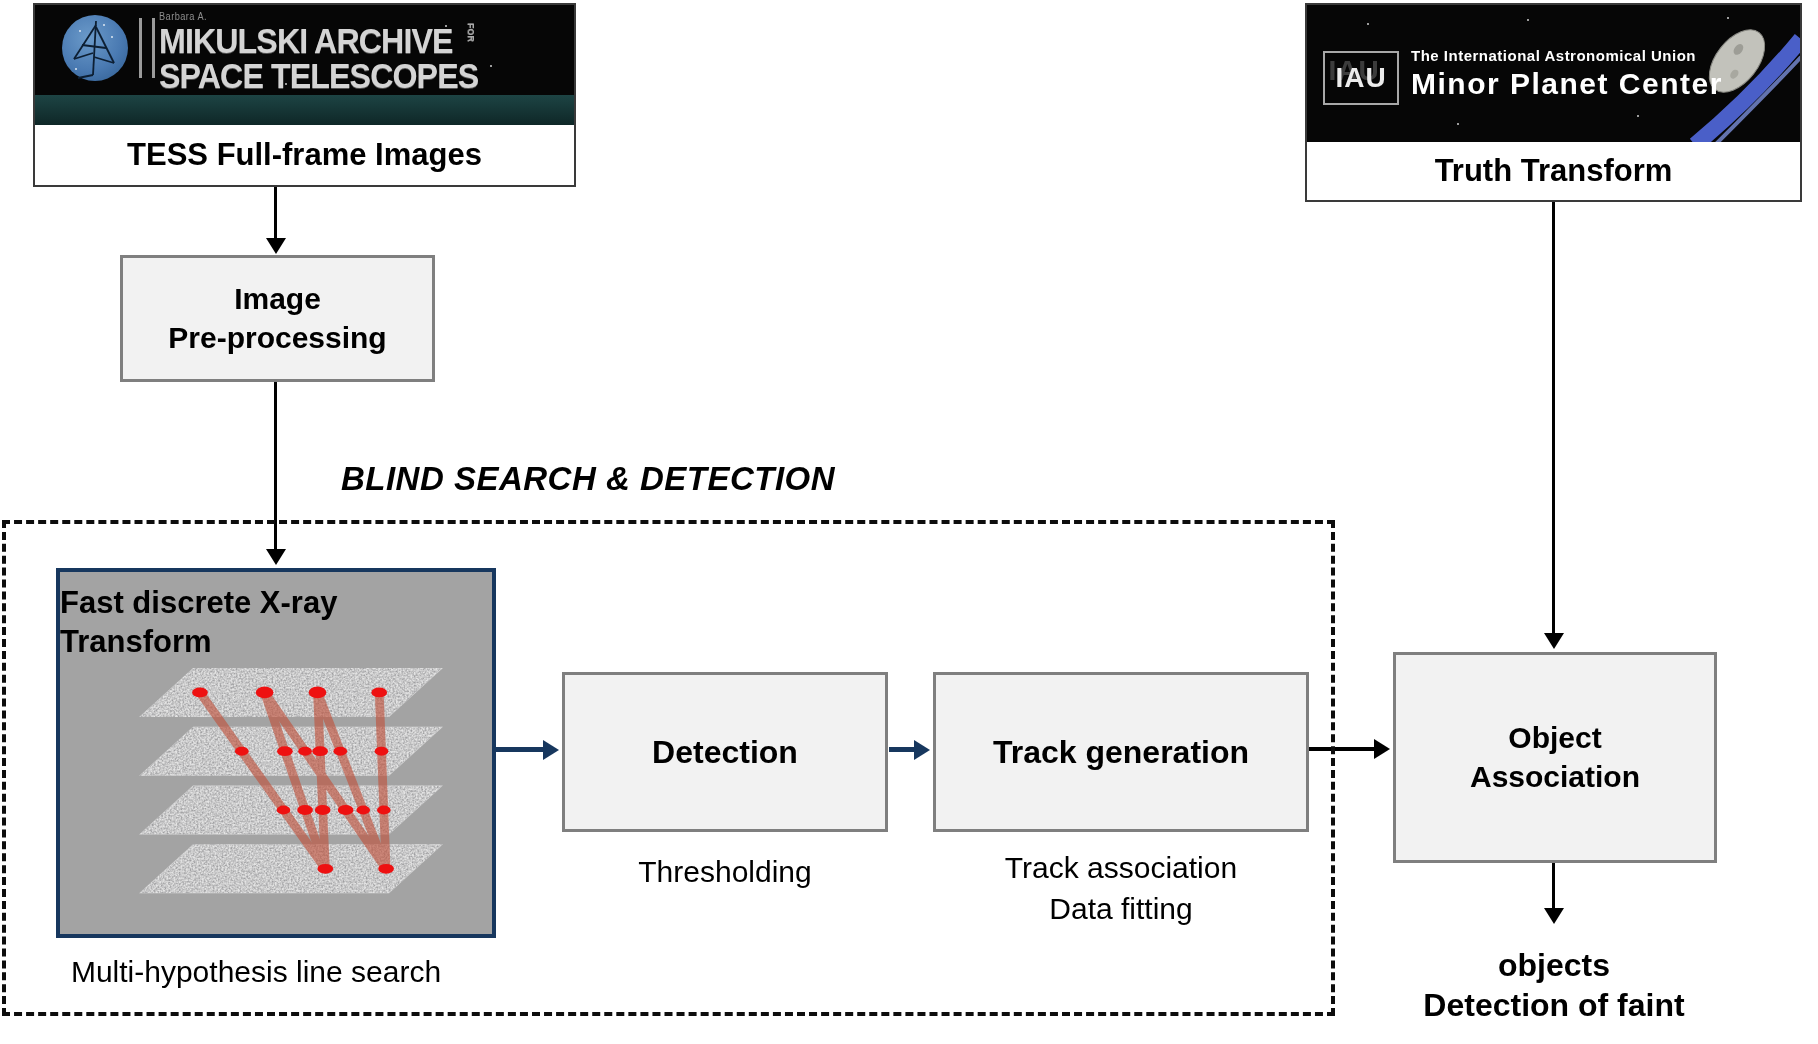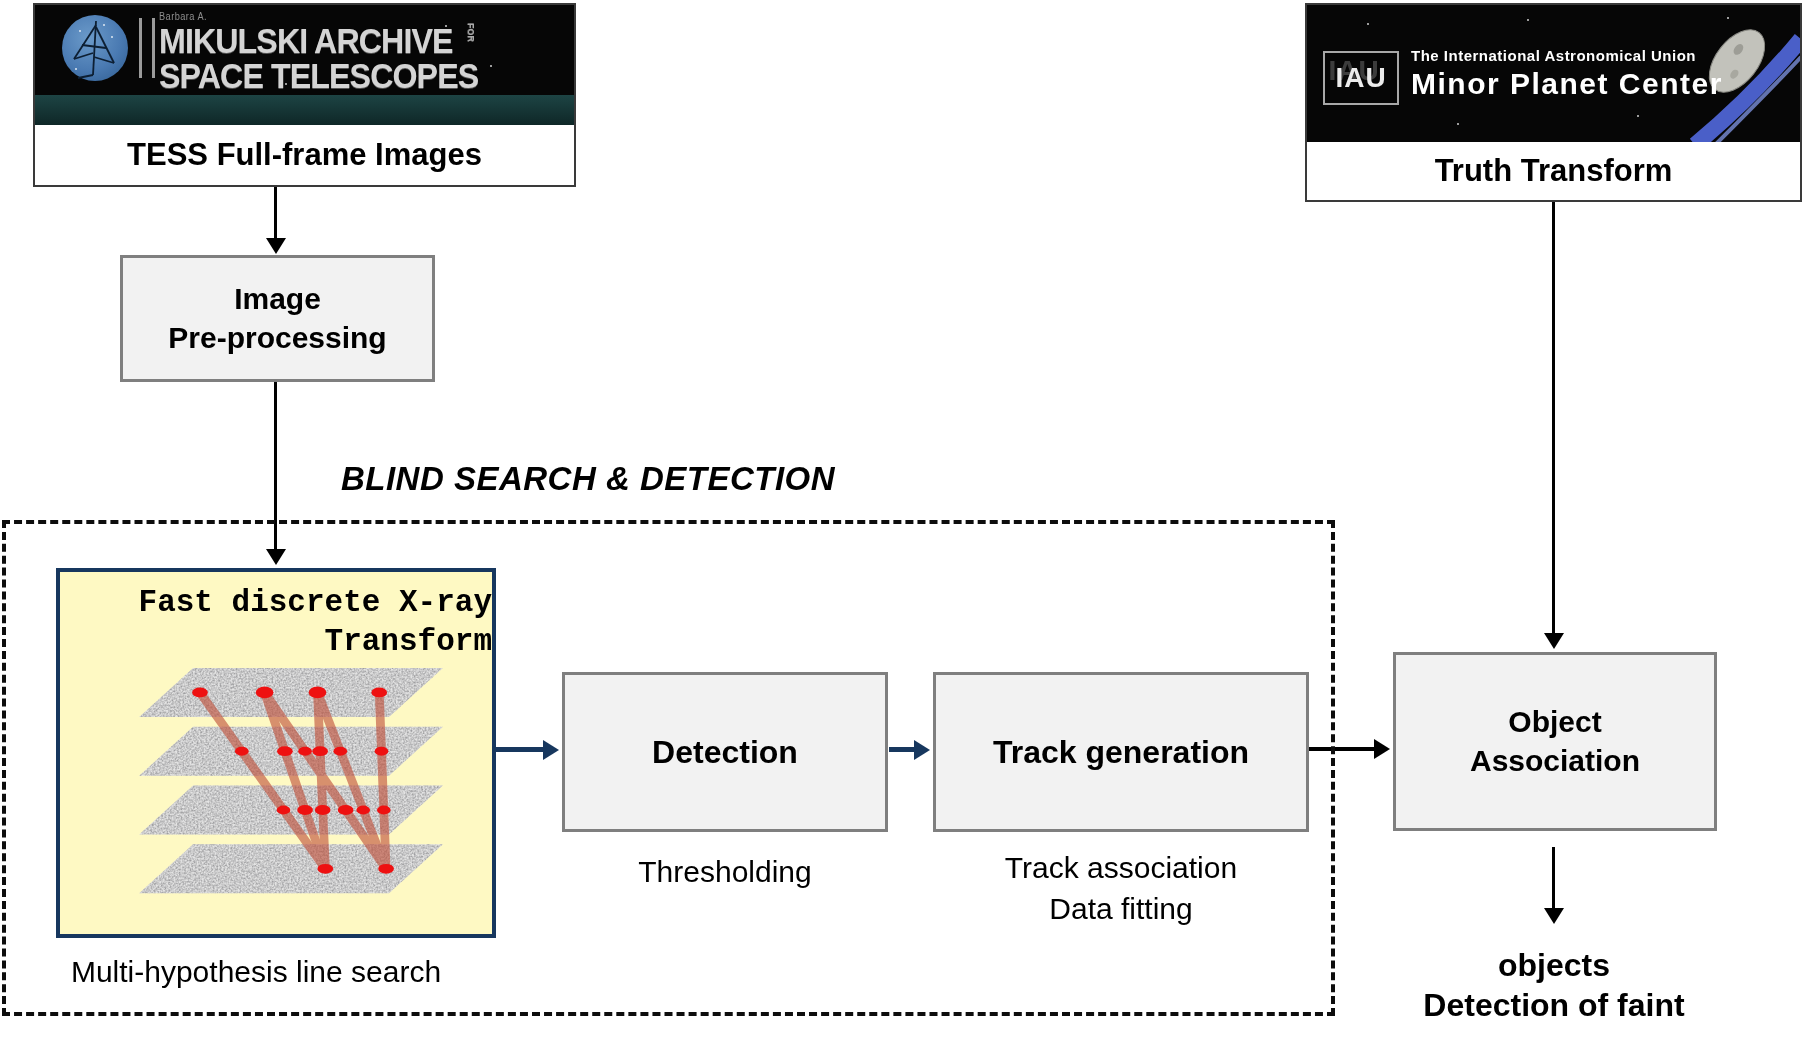--- a/index.html
+++ b/index.html
@@ -39,21 +39,21 @@
     box-sizing:border-box;display:flex;flex-direction:column;align-items:center;justify-content:center;
     text-align:center;font-weight:bold;}
   .node .l1,.node .l2{line-height:1.28;}
   .subnote{position:absolute;text-align:center;font-size:30px;line-height:1.35;}
 
   
   .group-box{position:absolute;border:4px dashed #0d0d0d;box-sizing:border-box;}
   .group-label{position:absolute;font-style:italic;font-weight:bold;font-size:33px;letter-spacing:.5px;
     text-align:center;}
 
-  .fdxt-box{position:absolute;background:#fef9c3;border:4px solid var(--navy);box-sizing:border-box;text-align:right;font-family:Liberation Mono, monospace;}
+  .fdxt-box{position:absolute;background:#a3a3a3;border:4px solid var(--navy);box-sizing:border-box;text-align:left;}
   .fdxt-title{font-size:31px;font-weight:bold;line-height:1.25;margin-top:12px;}
   .fdxt-caption{position:absolute;text-align:center;font-size:30px;}
 
   .out-label{position:absolute;text-align:center;font-weight:bold;font-size:32px;line-height:1.25;}
 
   
   .arr-v{position:absolute;width:3px;background:currentColor;color:#000;}
   .arr-v::after{content:'';position:absolute;left:50%;bottom:-15px;transform:translateX(-50%);
     border:10px solid transparent;border-bottom:none;border-top:16px solid currentColor;}
   .arr-h{position:absolute;height:5px;background:currentColor;color:var(--navy);}
@@ -207,21 +207,21 @@
   </div>
 
   <div class="node" style="left:933px;top:672px;width:376px;height:160px;font-size:32px;">
     <div>Track generation</div>
   </div>
   <div class="subnote" style="left:933px;top:848px;width:376px;">
     <div>Track association</div>
     <div>Data fitting</div>
   </div>
 
-  <div class="node" style="left:1393px;top:652px;width:324px;height:179px;font-size:30px;">
+  <div class="node" style="left:1393px;top:652px;width:324px;height:211px;font-size:30px;">
     <div class="l1">Object</div>
     <div class="l2">Association</div>
   </div>
 
   <div class="out-label" style="left:1378px;top:945px;width:352px;">
     <div>objects</div>
     <div>Detection of faint</div>
   </div>
 
 </div>

